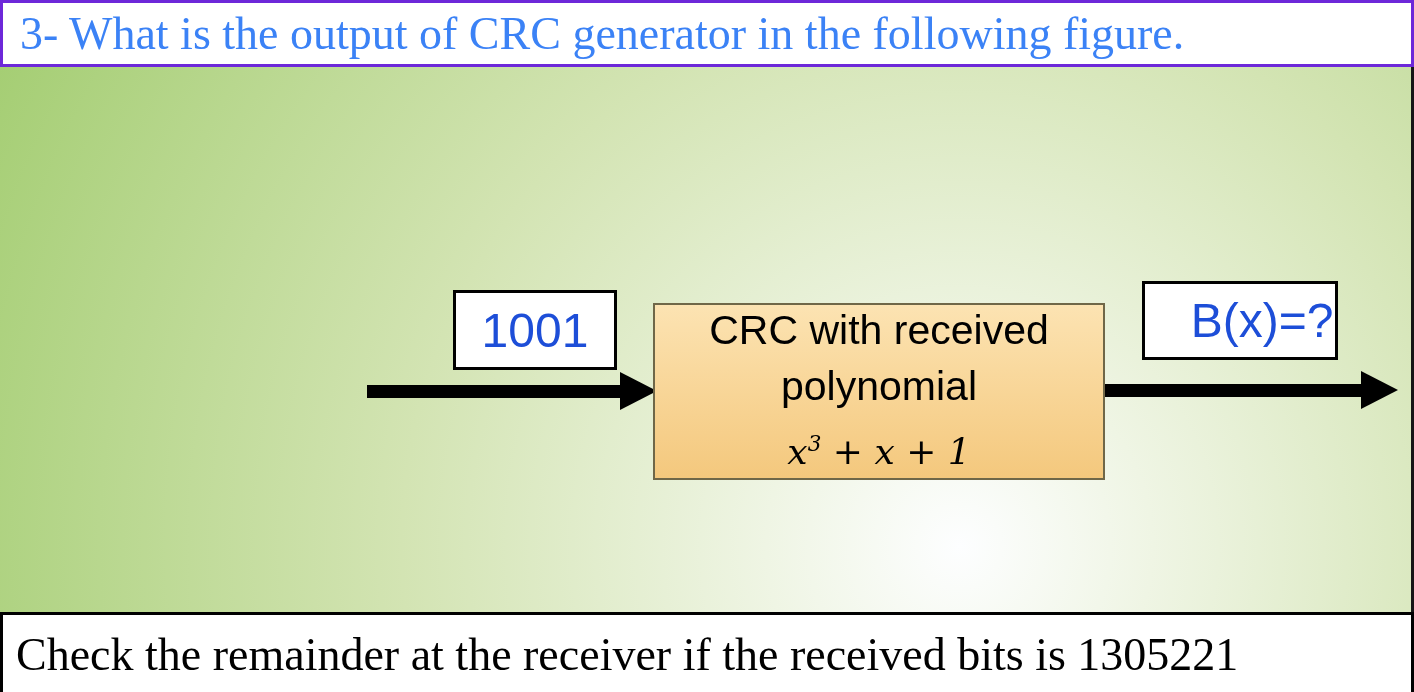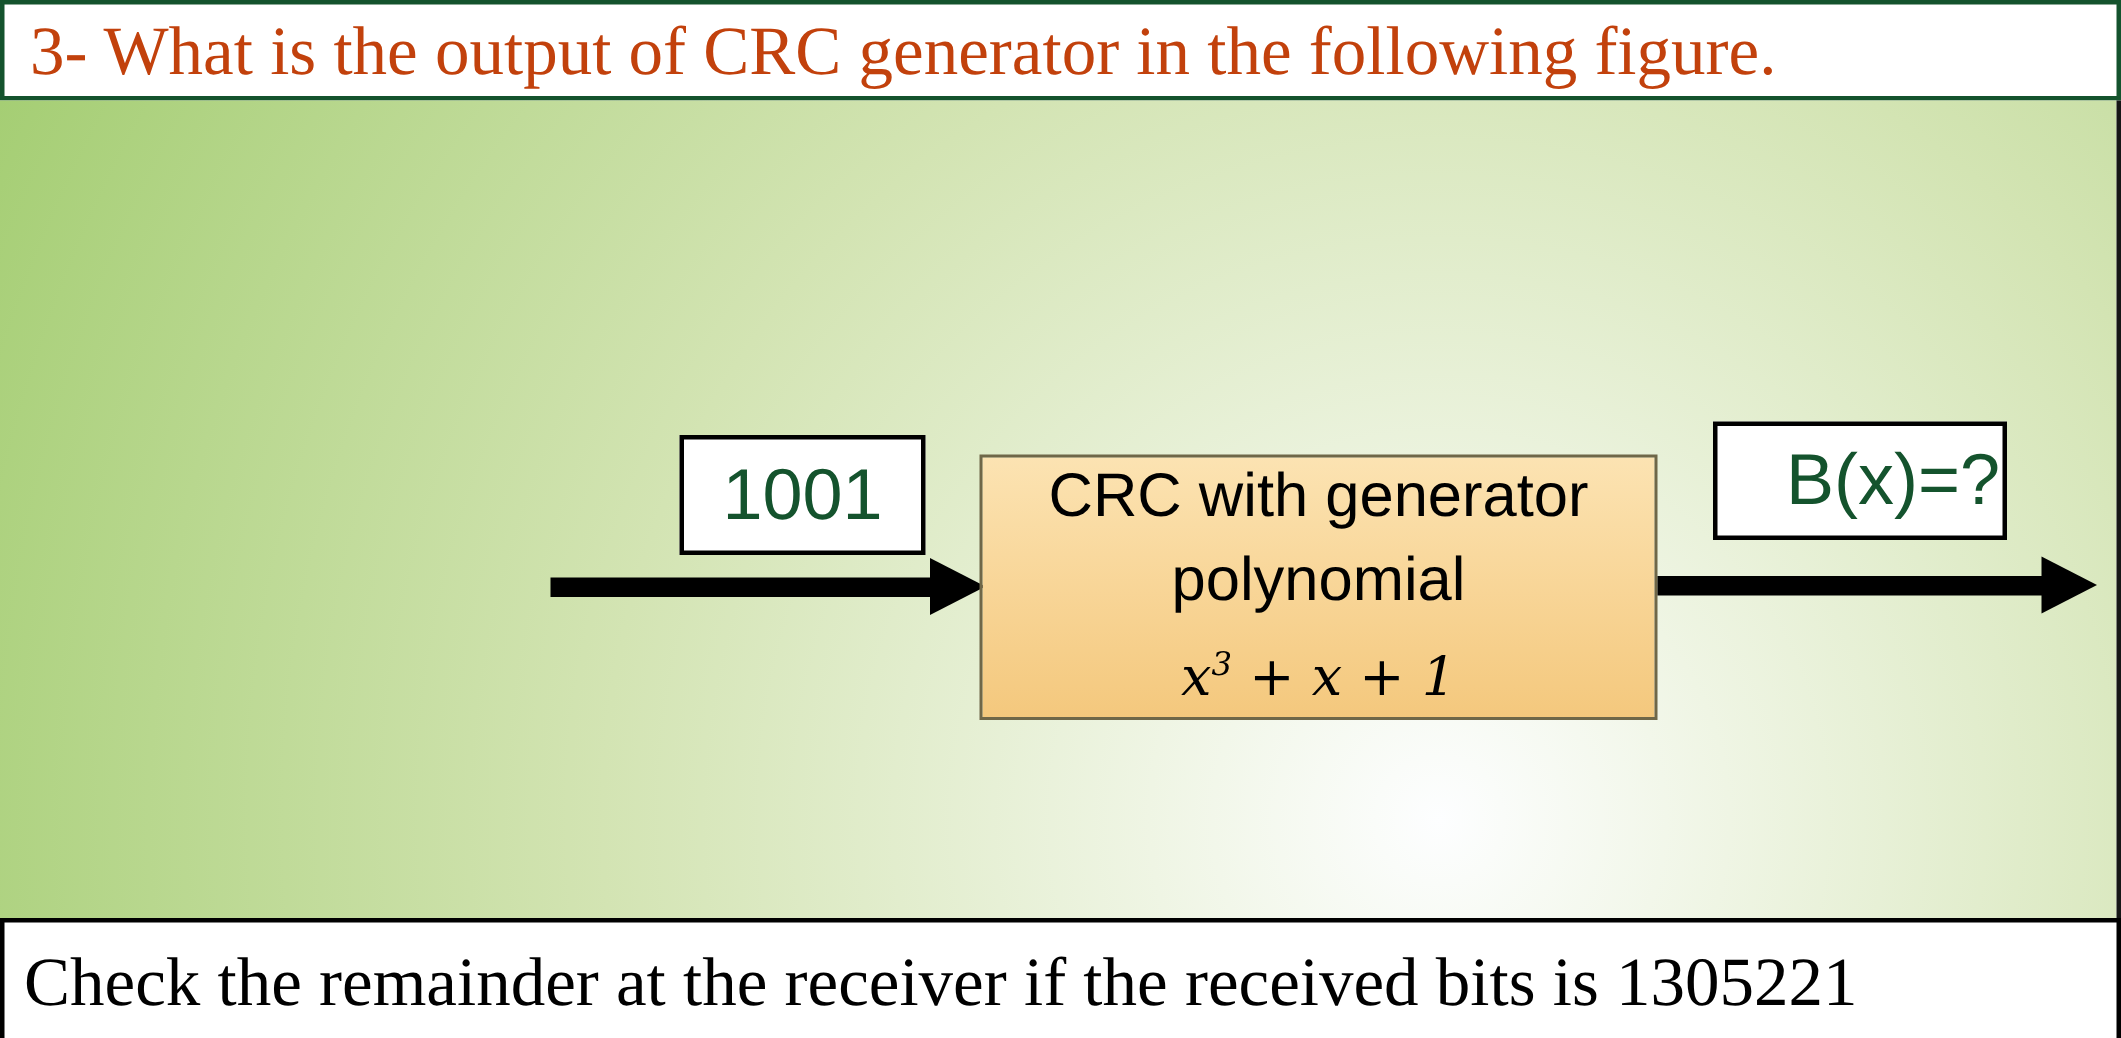--- a/index.html
+++ b/index.html
@@ -15,27 +15,27 @@
     left: 0; top: 0;
     width: 1414px; height: 692px;
   }
   
   .title-box {
     position: absolute;
     left: 0; top: 0;
     width: 1414px; height: 67px;
     box-sizing: border-box;
     background: #ffffff;
-    border: 3px solid #14532d;
+    border: 3px solid #6d28d9;
     display: flex;
     align-items: center;
     padding-left: 17px;
     font-family: "Liberation Serif", "DejaVu Serif", serif;
     font-size: 46px;
-    color: #c2410c;
+    color: #3b82f6;
     white-space: nowrap;
   }
   
   .canvas {
     position: absolute;
     left: 0; top: 67px;
     width: 1414px; height: 545px;
     box-sizing: border-box;
     border-right: 3px solid #161616;
     background: radial-gradient(circle at 68% 88%,
@@ -48,21 +48,21 @@
   .label-box {
     position: absolute;
     box-sizing: border-box;
     background: #ffffff;
     border: 3px solid #000000;
     display: flex;
     align-items: center;
     justify-content: center;
     font-family: "Liberation Sans", "DejaVu Sans", sans-serif;
     font-size: 48px;
-    color: #14532d;
+    color: #1d4ed8;
   }
   .input-box  { left: 453px; top: 223px; width: 164px; height: 80px; }
   .output-box { left: 1142px; top: 214px; width: 196px; height: 79px; padding-left: 44px; }
   
   .generator-box {
     position: absolute;
     left: 653px; top: 236px;
     width: 452px; height: 177px;
     box-sizing: border-box;
     border: 2px solid #6f6748;
@@ -138,21 +138,21 @@
   <div class="canvas">
 
     <div class="arrow-shaft arrow-left-shaft"></div>
     <div class="arrow-head arrow-left-head"></div>
 
     <div class="label-box input-box">
       <span>1001</span>
     </div>
 
     <div class="generator-box">
-      <div class="generator-line">CRC with generator</div>
+      <div class="generator-line">CRC with received</div>
       <div class="generator-line">polynomial</div>
       <div class="math-line">
         <span>x</span><sup>3</sup><span class="math-rest"> + x + 1</span>
       </div>
     </div>
 
     <div class="arrow-shaft arrow-right-shaft"></div>
     <div class="arrow-head arrow-right-head"></div>
 
     <div class="label-box output-box">

